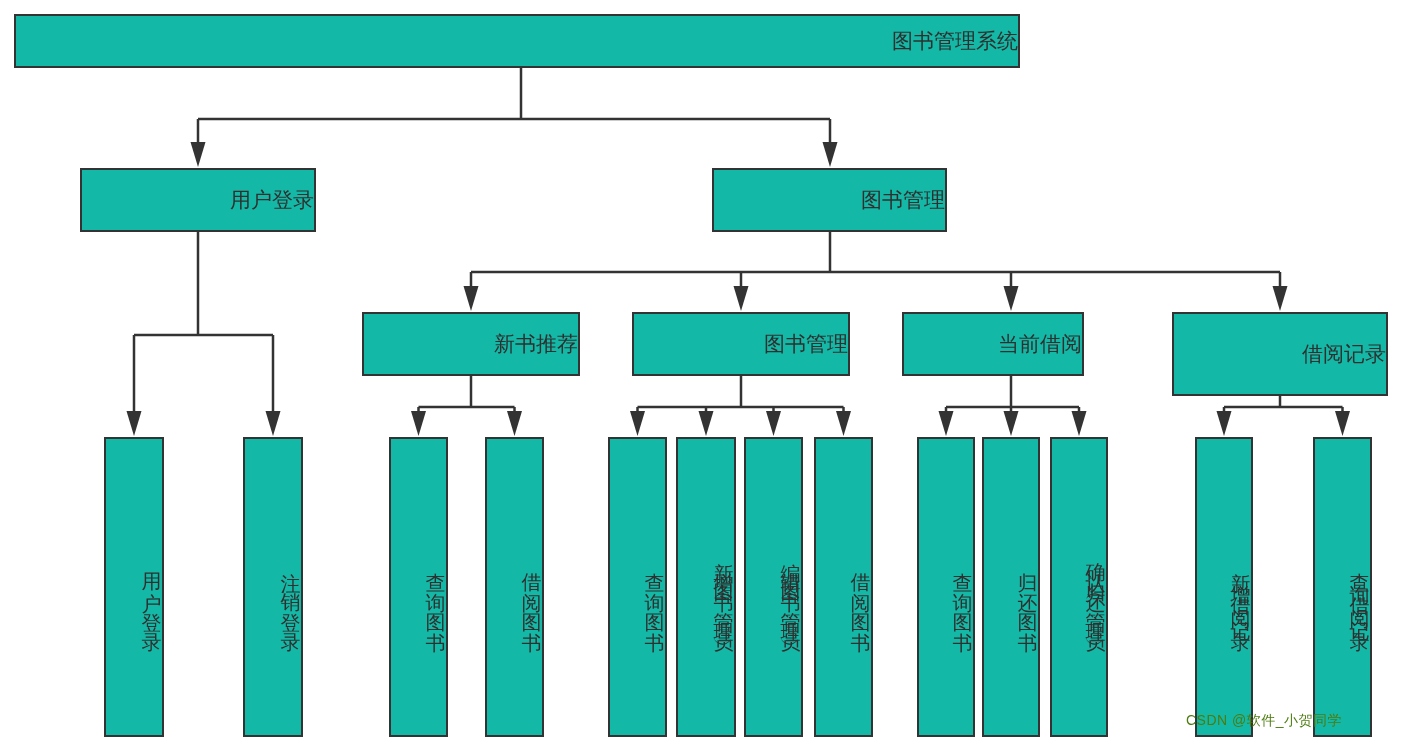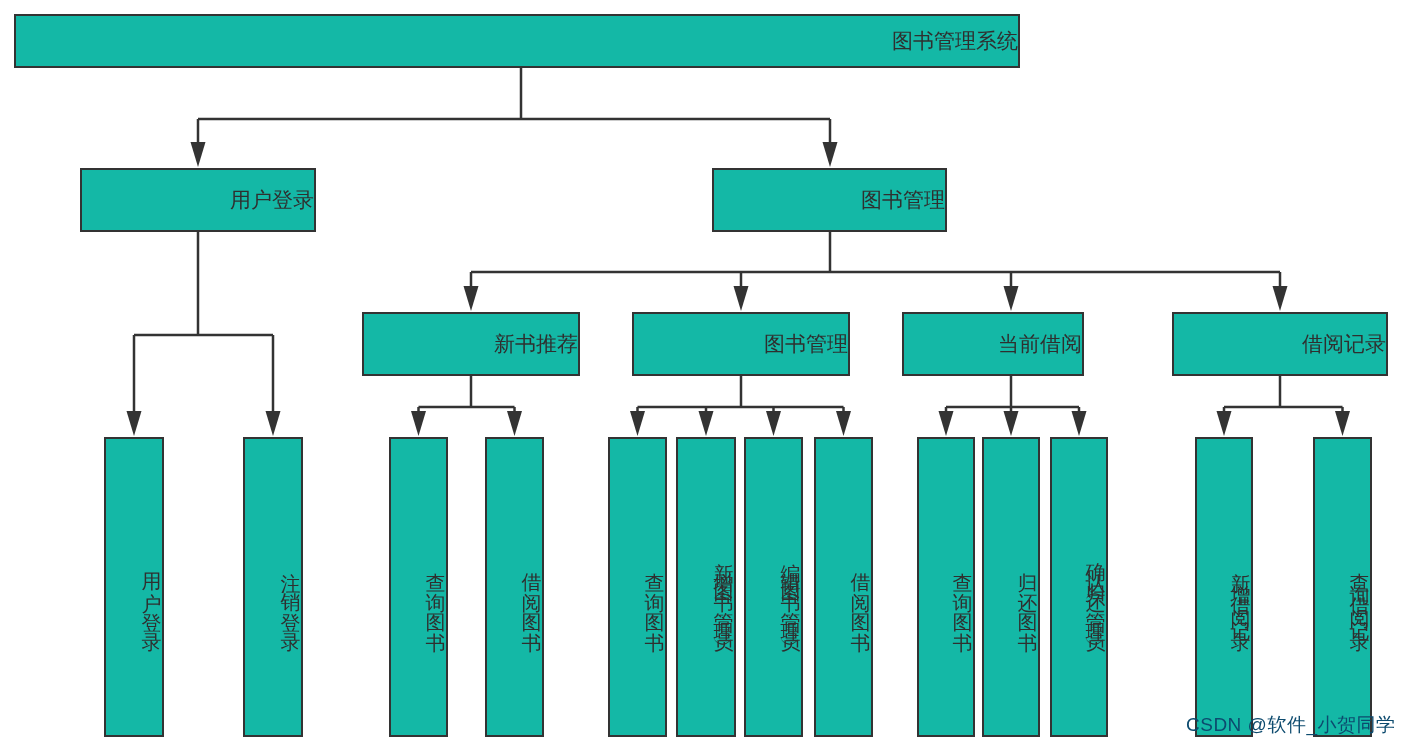--- a/index.html
+++ b/index.html
@@ -40,22 +40,22 @@
     line-height: 1;
   }
   .sp4 .lbl { letter-spacing: 20px; margin-bottom: -20px; }
   .sp6 .lbl { letter-spacing: 12px; margin-bottom: -12px; }
   .sp9 .lbl { letter-spacing: 10px; margin-bottom: -10px; }
   .wire { stroke: #333333; stroke-width: 2.5; fill: none; }
   .ahead { fill: #333333; stroke: none; }
   #watermark {
     position: absolute;
     left: 1186px; top: 712px;
-    font-size: 19px;
-    color: #0c4a6e;
+    font-size: 14px;
+    color: #4d7c0f;
     z-index: 3;
     white-space: nowrap;
     letter-spacing: 0.5px;
   }
 </style>
 </head>
 <body>
 
 <div id="canvas">
 
@@ -134,21 +134,21 @@
 
   <div class="node" style="left:362px; top:312px; width:218px; height:64px;">
     <span class="lbl">新书推荐</span>
   </div>
   <div class="node" style="left:632px; top:312px; width:218px; height:64px;">
     <span class="lbl">图书管理</span>
   </div>
   <div class="node" style="left:902px; top:312px; width:182px; height:64px;">
     <span class="lbl">当前借阅</span>
   </div>
-  <div class="node" style="left:1172px; top:312px; width:216px; height:64px;">
+  <div class="node" style="left:1172px; top:312px; width:216px; height:84px;">
     <span class="lbl">借阅记录</span>
   </div>
 
   <div class="node leaf sp4" style="left:104px; top:437px; width:60px; height:300px;">
     <span class="lbl">用户登录</span>
   </div>
   <div class="node leaf sp4" style="left:243px; top:437px; width:60px; height:300px;">
     <span class="lbl">注销登录</span>
   </div>
 

